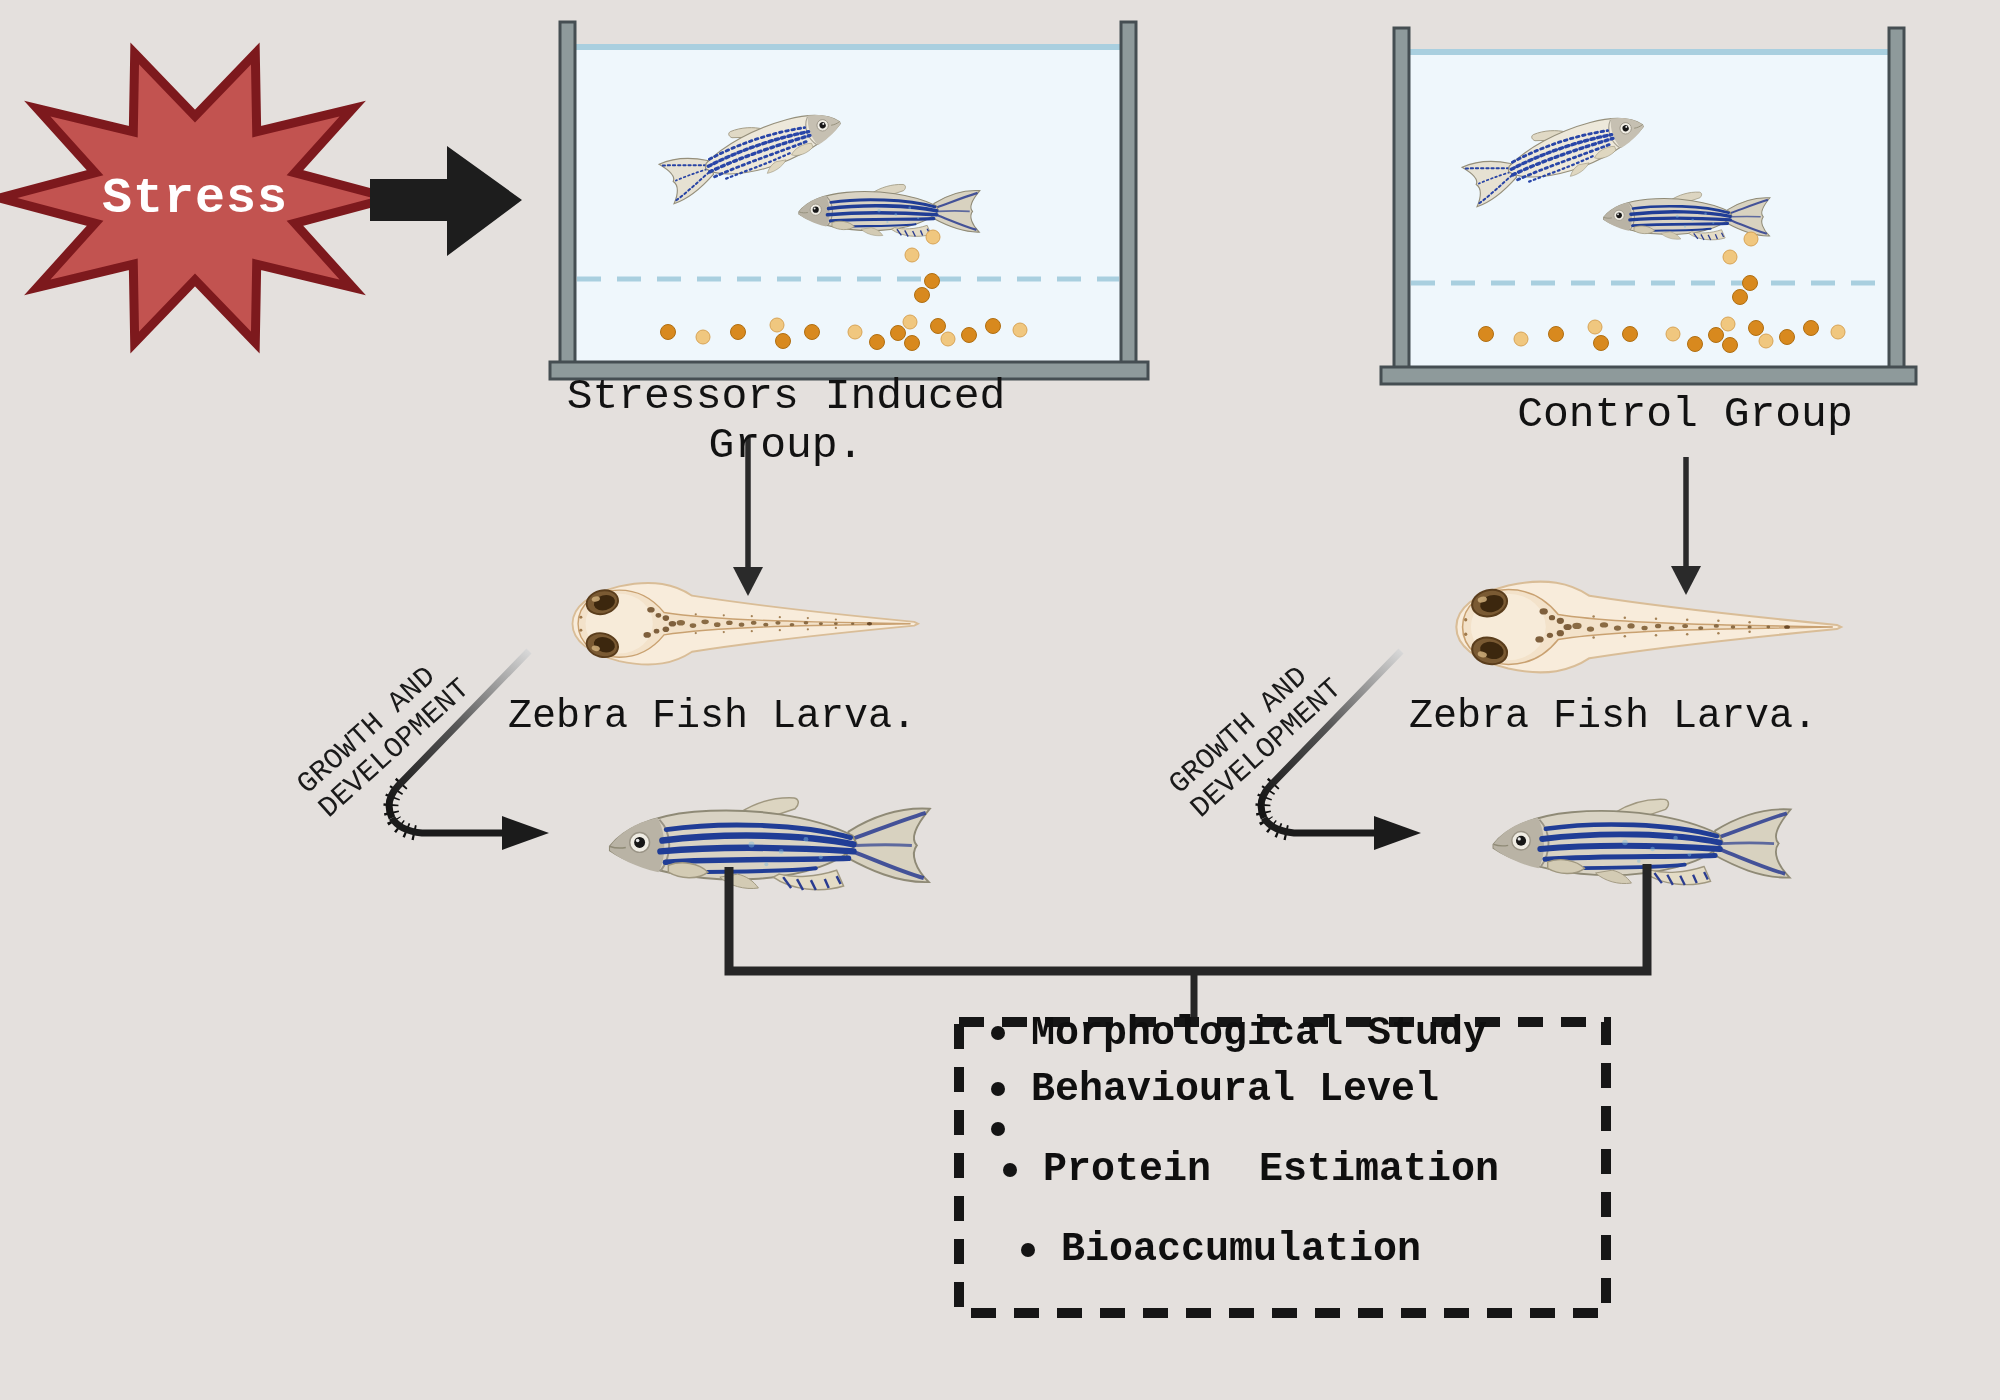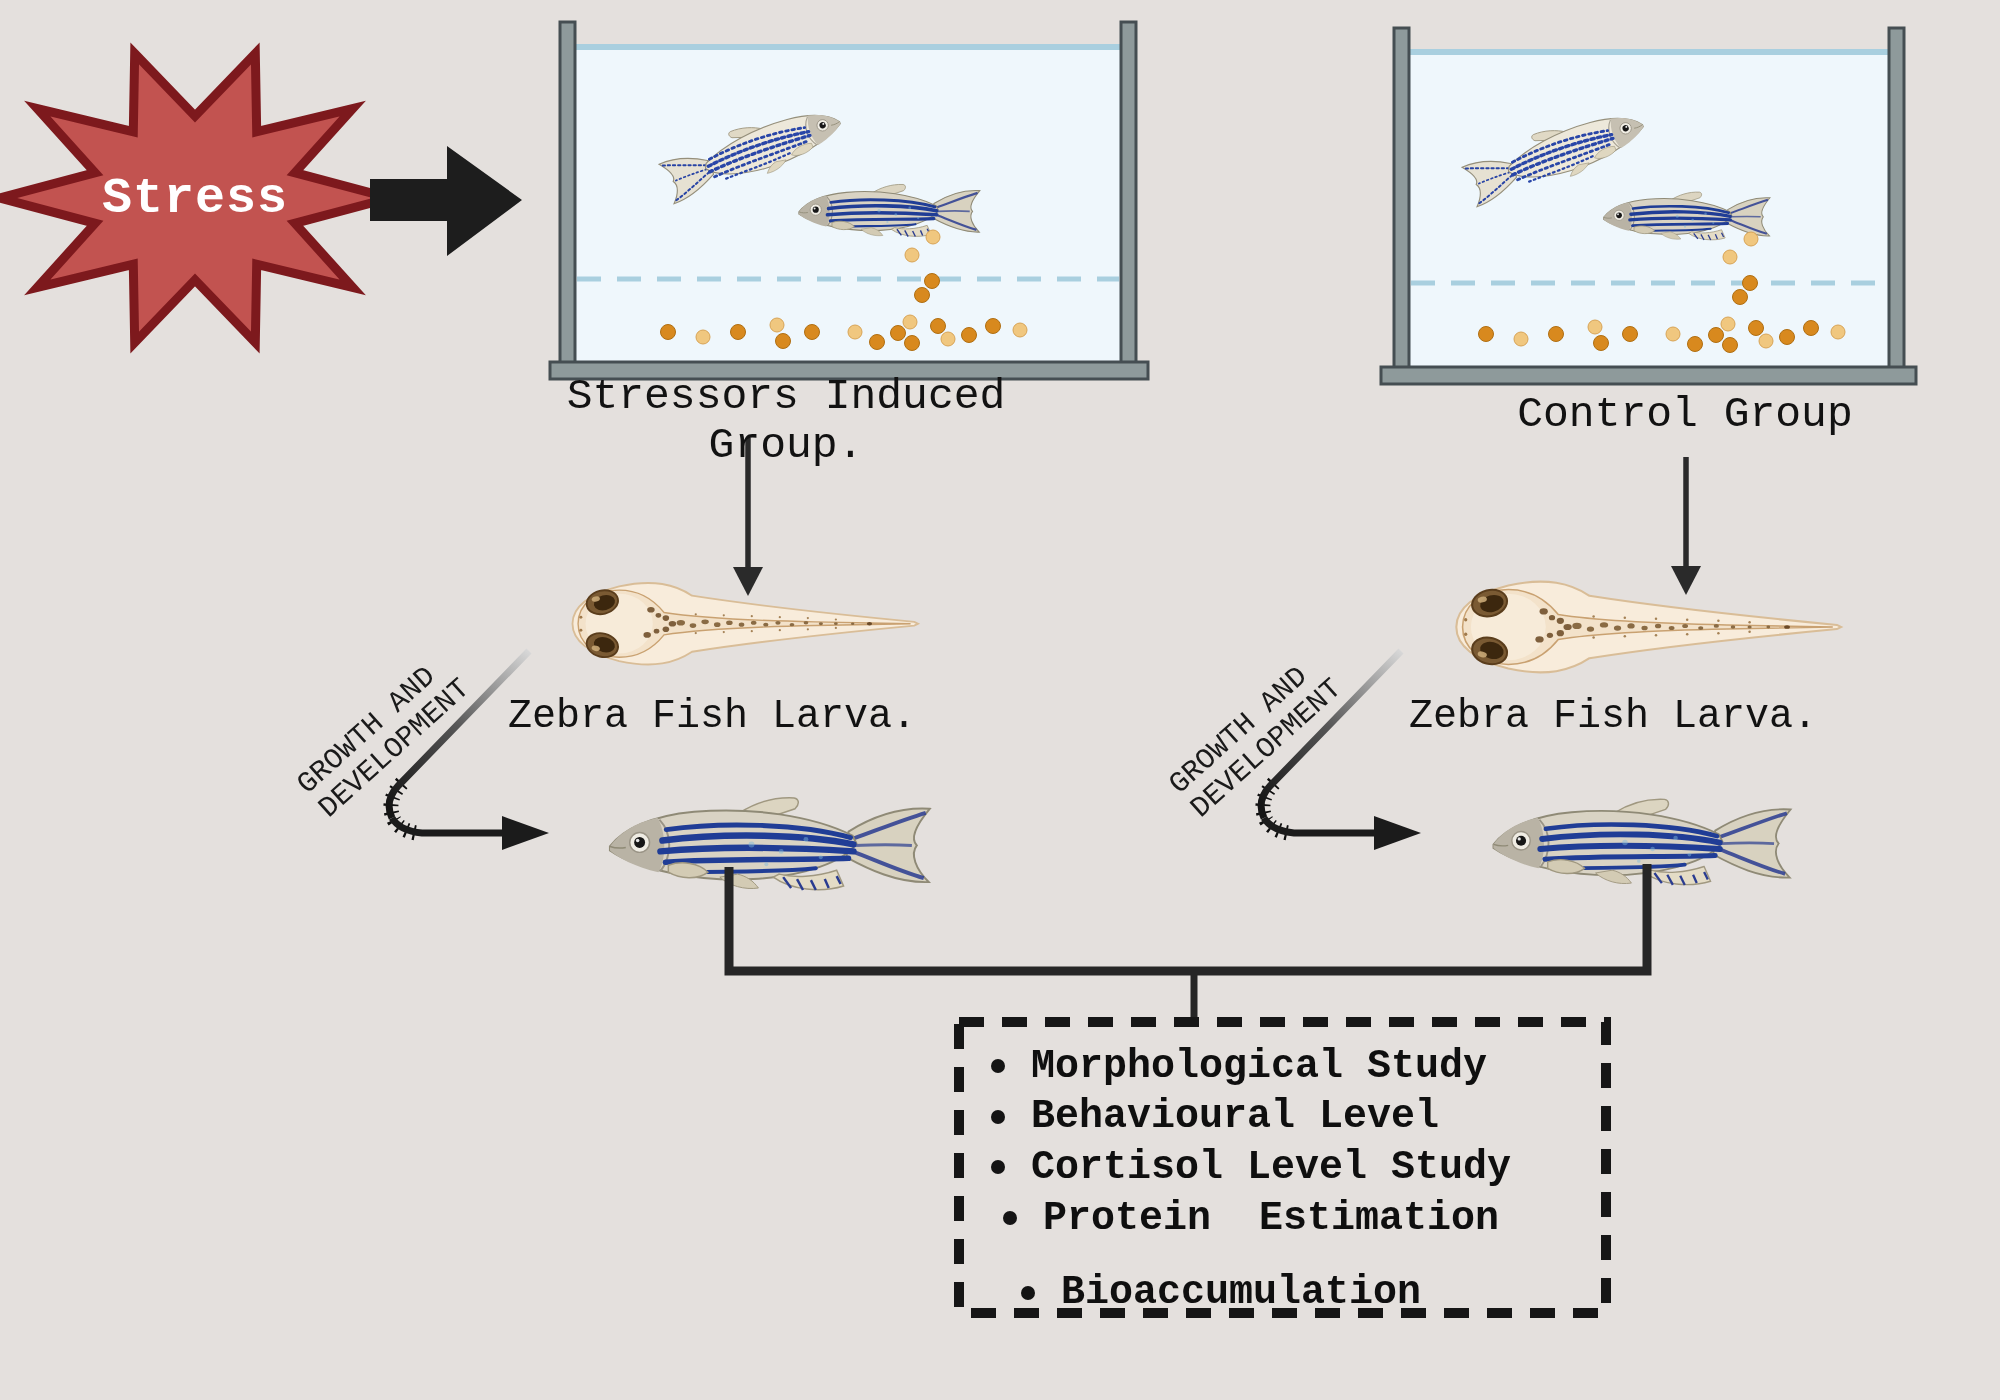--- a/index.html
+++ b/index.html
@@ -12,21 +12,21 @@
   .tank-label{font-size:43px;text-align:center;width:500px;}
   .tank-label-1{left:536px;top:372px;}
   .tank-label-2{left:1435px;top:390px;}
   .larva-label{font-size:40px;text-align:left;width:500px;}
   .larva-label-1{left:508px;top:694px;}
   .larva-label-2{left:1409px;top:694px;}
   .growth-label{font-size:29px;line-height:1.12;color:#1a1a1a;width:260px;
                 transform:rotate(-42deg);transform-origin:center center;}
   .growth-label-1{left:280px;top:682px;}
   .growth-label-2{left:1152px;top:682px;}
-  .studies{position:absolute;left:959px;top:1034px;width:647px;height:291px;
+  .studies{position:absolute;left:959px;top:996px;width:647px;height:291px;
            display:flex;flex-direction:column;justify-content:space-evenly;
            padding:4px 0;box-sizing:border-box;}
   .study-row{display:flex;align-items:center;}
   .ind-a{padding-left:32px;}
   .ind-b{padding-left:44px;}
   .ind-c{padding-left:62px;margin-top:24px;}
   .dot{width:14px;height:14px;border-radius:50%;background:#141414;margin-right:26px;flex:none;}
   .study-label{font-size:40px;font-weight:700;color:#0f0f0f;white-space:pre;}
 </style>
 </head>
@@ -299,21 +299,20 @@
   <div class="study-row ind-a">
     <span class="dot"></span>
     <span class="study-label">Morphological Study</span>
   </div>
   <div class="study-row ind-a">
     <span class="dot"></span>
     <span class="study-label">Behavioural Level</span>
   </div>
   <div class="study-row ind-a">
     <span class="dot"></span>
-    <span class="study-label">Cortisol Level Study</span>
   </div>
   <div class="study-row ind-b">
     <span class="dot"></span>
     <span class="study-label">Protein  Estimation</span>
   </div>
   <div class="study-row ind-c">
     <span class="dot"></span>
     <span class="study-label">Bioaccumulation</span>
   </div>
 </div>

